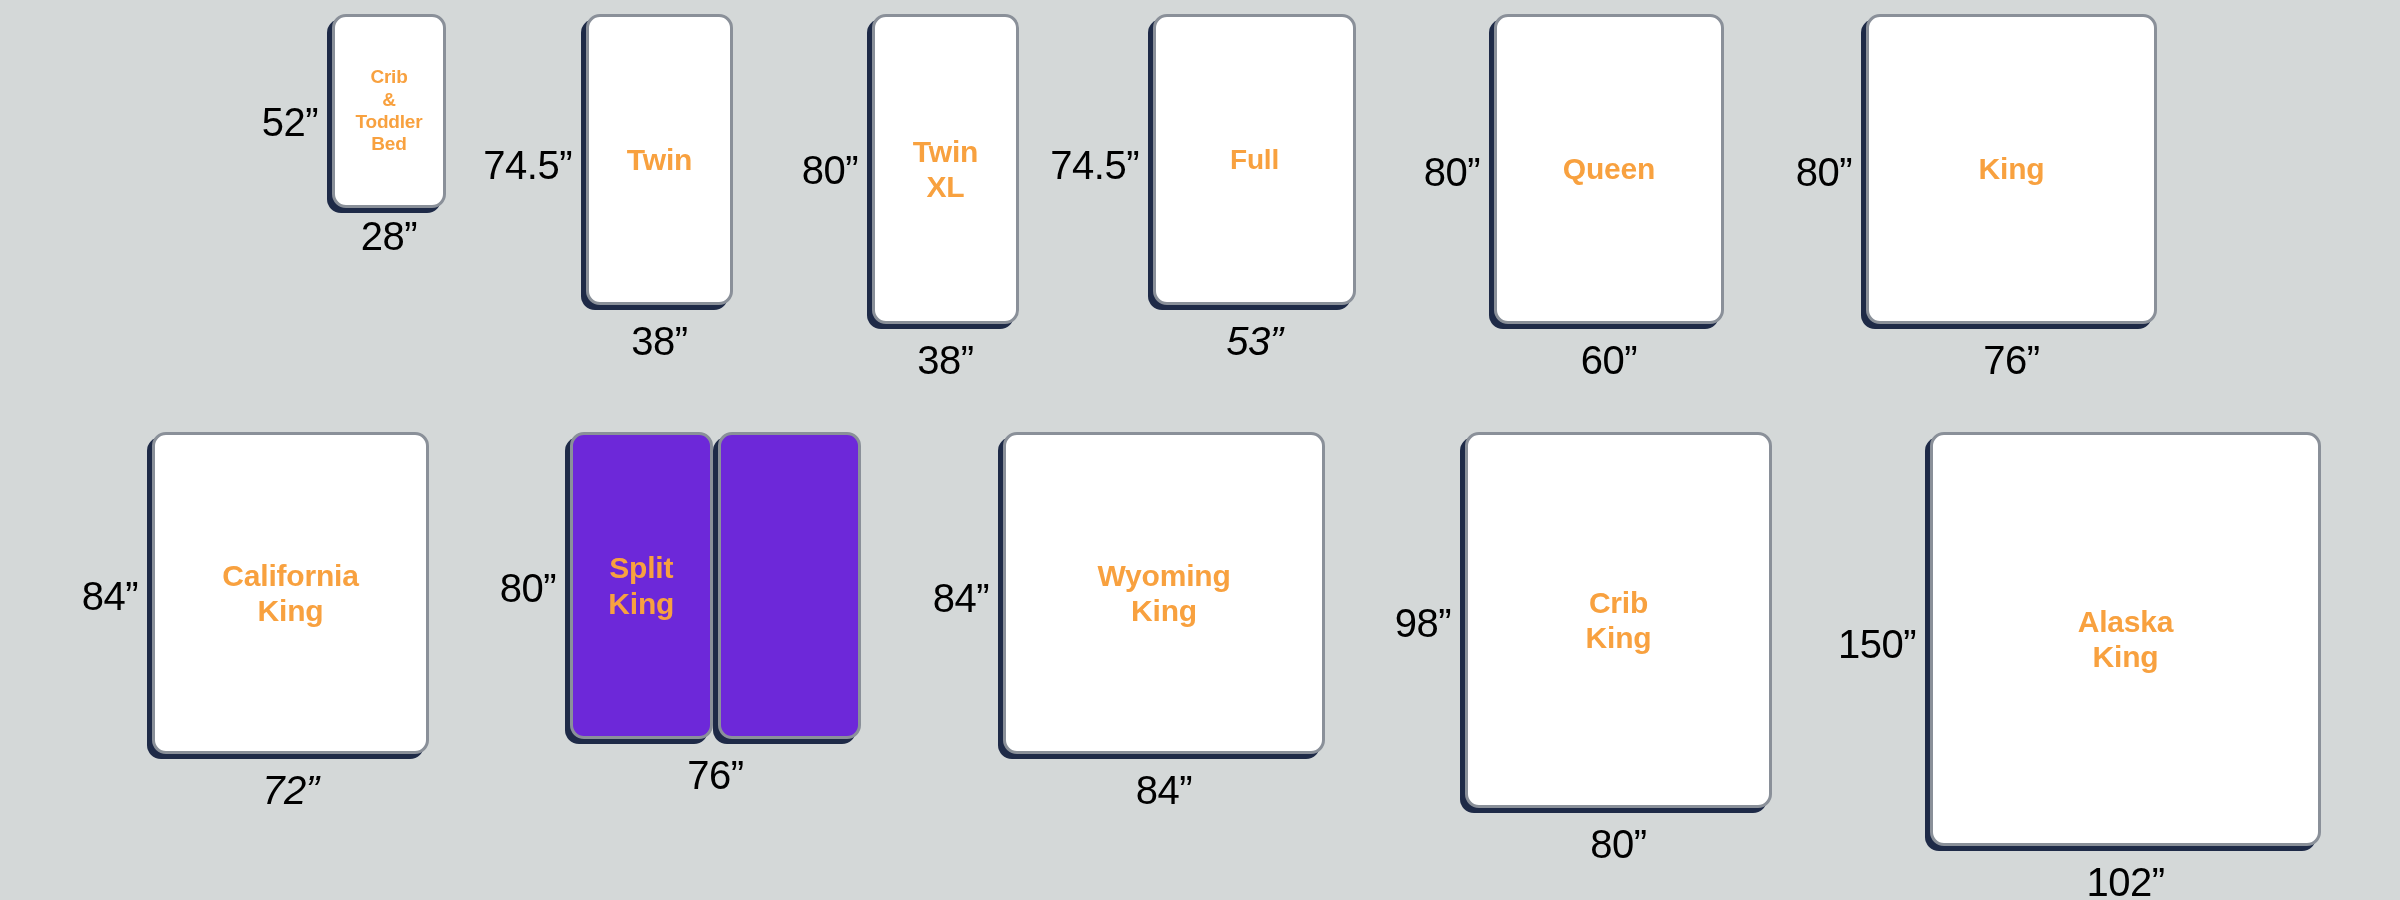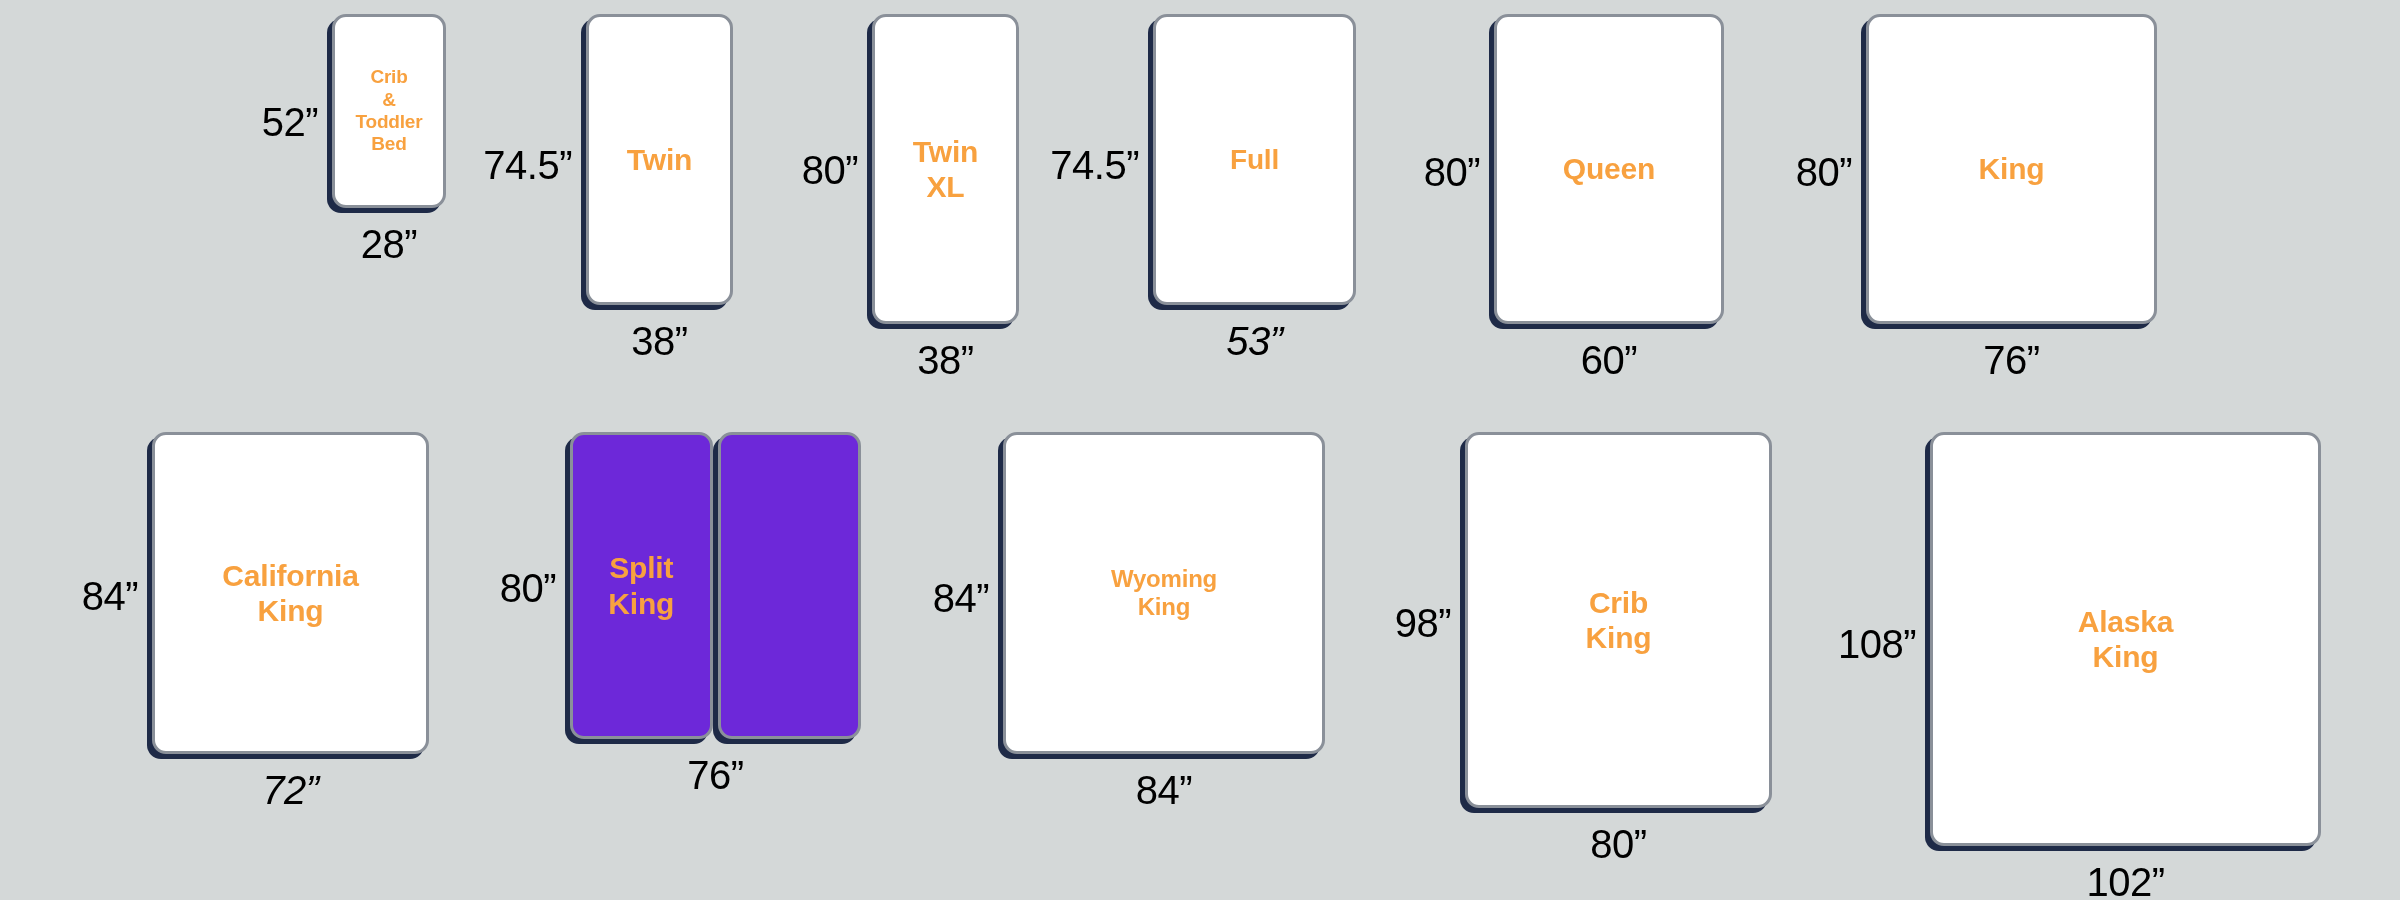--- a/index.html
+++ b/index.html
@@ -97,21 +97,21 @@
 
 <div id="chart">
     <div class="bed" style="left: 332px; top: 14px; width: 114px; height: 194px;">
       <div class="card" style="width: 114px; height: 194px;">
         <div class="bed-label" style="font-size: 19px; white-space: pre-line;">Crib
 &amp;
 Toddler
 Bed</div>
       </div>
       <div class="dim height-dim" style="top: 108px;">52”</div>
-      <div class="dim width-dim" style="top: 194px;">28”</div>
+      <div class="dim width-dim" style="top: 186px;">28”</div>
     </div>
     <div class="bed" style="left: 586px; top: 14px; width: 147px; height: 291px;">
       <div class="card" style="width: 147px; height: 291px;">
         <div class="bed-label" style="font-size: 30px; white-space: pre-line;">Twin</div>
       </div>
       <div class="dim height-dim" style="top: 151px;">74.5”</div>
       <div class="dim width-dim" style="top: 291px;">38”</div>
     </div>
     <div class="bed" style="left: 872px; top: 14px; width: 147px; height: 310px;">
       <div class="card" style="width: 147px; height: 310px;">
@@ -156,35 +156,35 @@
           <div class="bed-label" style="font-size: 30px; white-space: pre-line;">Split
 King</div>
         </div>
         <div class="panel"></div>
       </div>
       <div class="dim height-dim" style="top: 156px;">80”</div>
       <div class="dim width-dim" style="top: 307px;">76”</div>
     </div>
     <div class="bed" style="left: 1003px; top: 432px; width: 322px; height: 322px;">
       <div class="card" style="width: 322px; height: 322px;">
-        <div class="bed-label" style="font-size: 24px; white-space: pre-line;">Wyoming
+        <div class="bed-label" style="font-size: 30px; white-space: pre-line;">Wyoming
 King</div>
       </div>
       <div class="dim height-dim" style="top: 166px;">84”</div>
       <div class="dim width-dim" style="top: 322px;">84”</div>
     </div>
     <div class="bed" style="left: 1465px; top: 432px; width: 307px; height: 376px;">
       <div class="card" style="width: 307px; height: 376px;">
         <div class="bed-label" style="font-size: 30px; white-space: pre-line;">Crib
 King</div>
       </div>
       <div class="dim height-dim" style="top: 191px;">98”</div>
       <div class="dim width-dim" style="top: 376px;">80”</div>
     </div>
     <div class="bed" style="left: 1930px; top: 432px; width: 391px; height: 414px;">
       <div class="card" style="width: 391px; height: 414px;">
         <div class="bed-label" style="font-size: 30px; white-space: pre-line;">Alaska
 King</div>
       </div>
-      <div class="dim height-dim" style="top: 212px;">108”</div>
+      <div class="dim height-dim" style="top: 212px;">150”</div>
       <div class="dim width-dim" style="top: 414px;">102”</div>
     </div>
   </div>
 
 </body></html>

